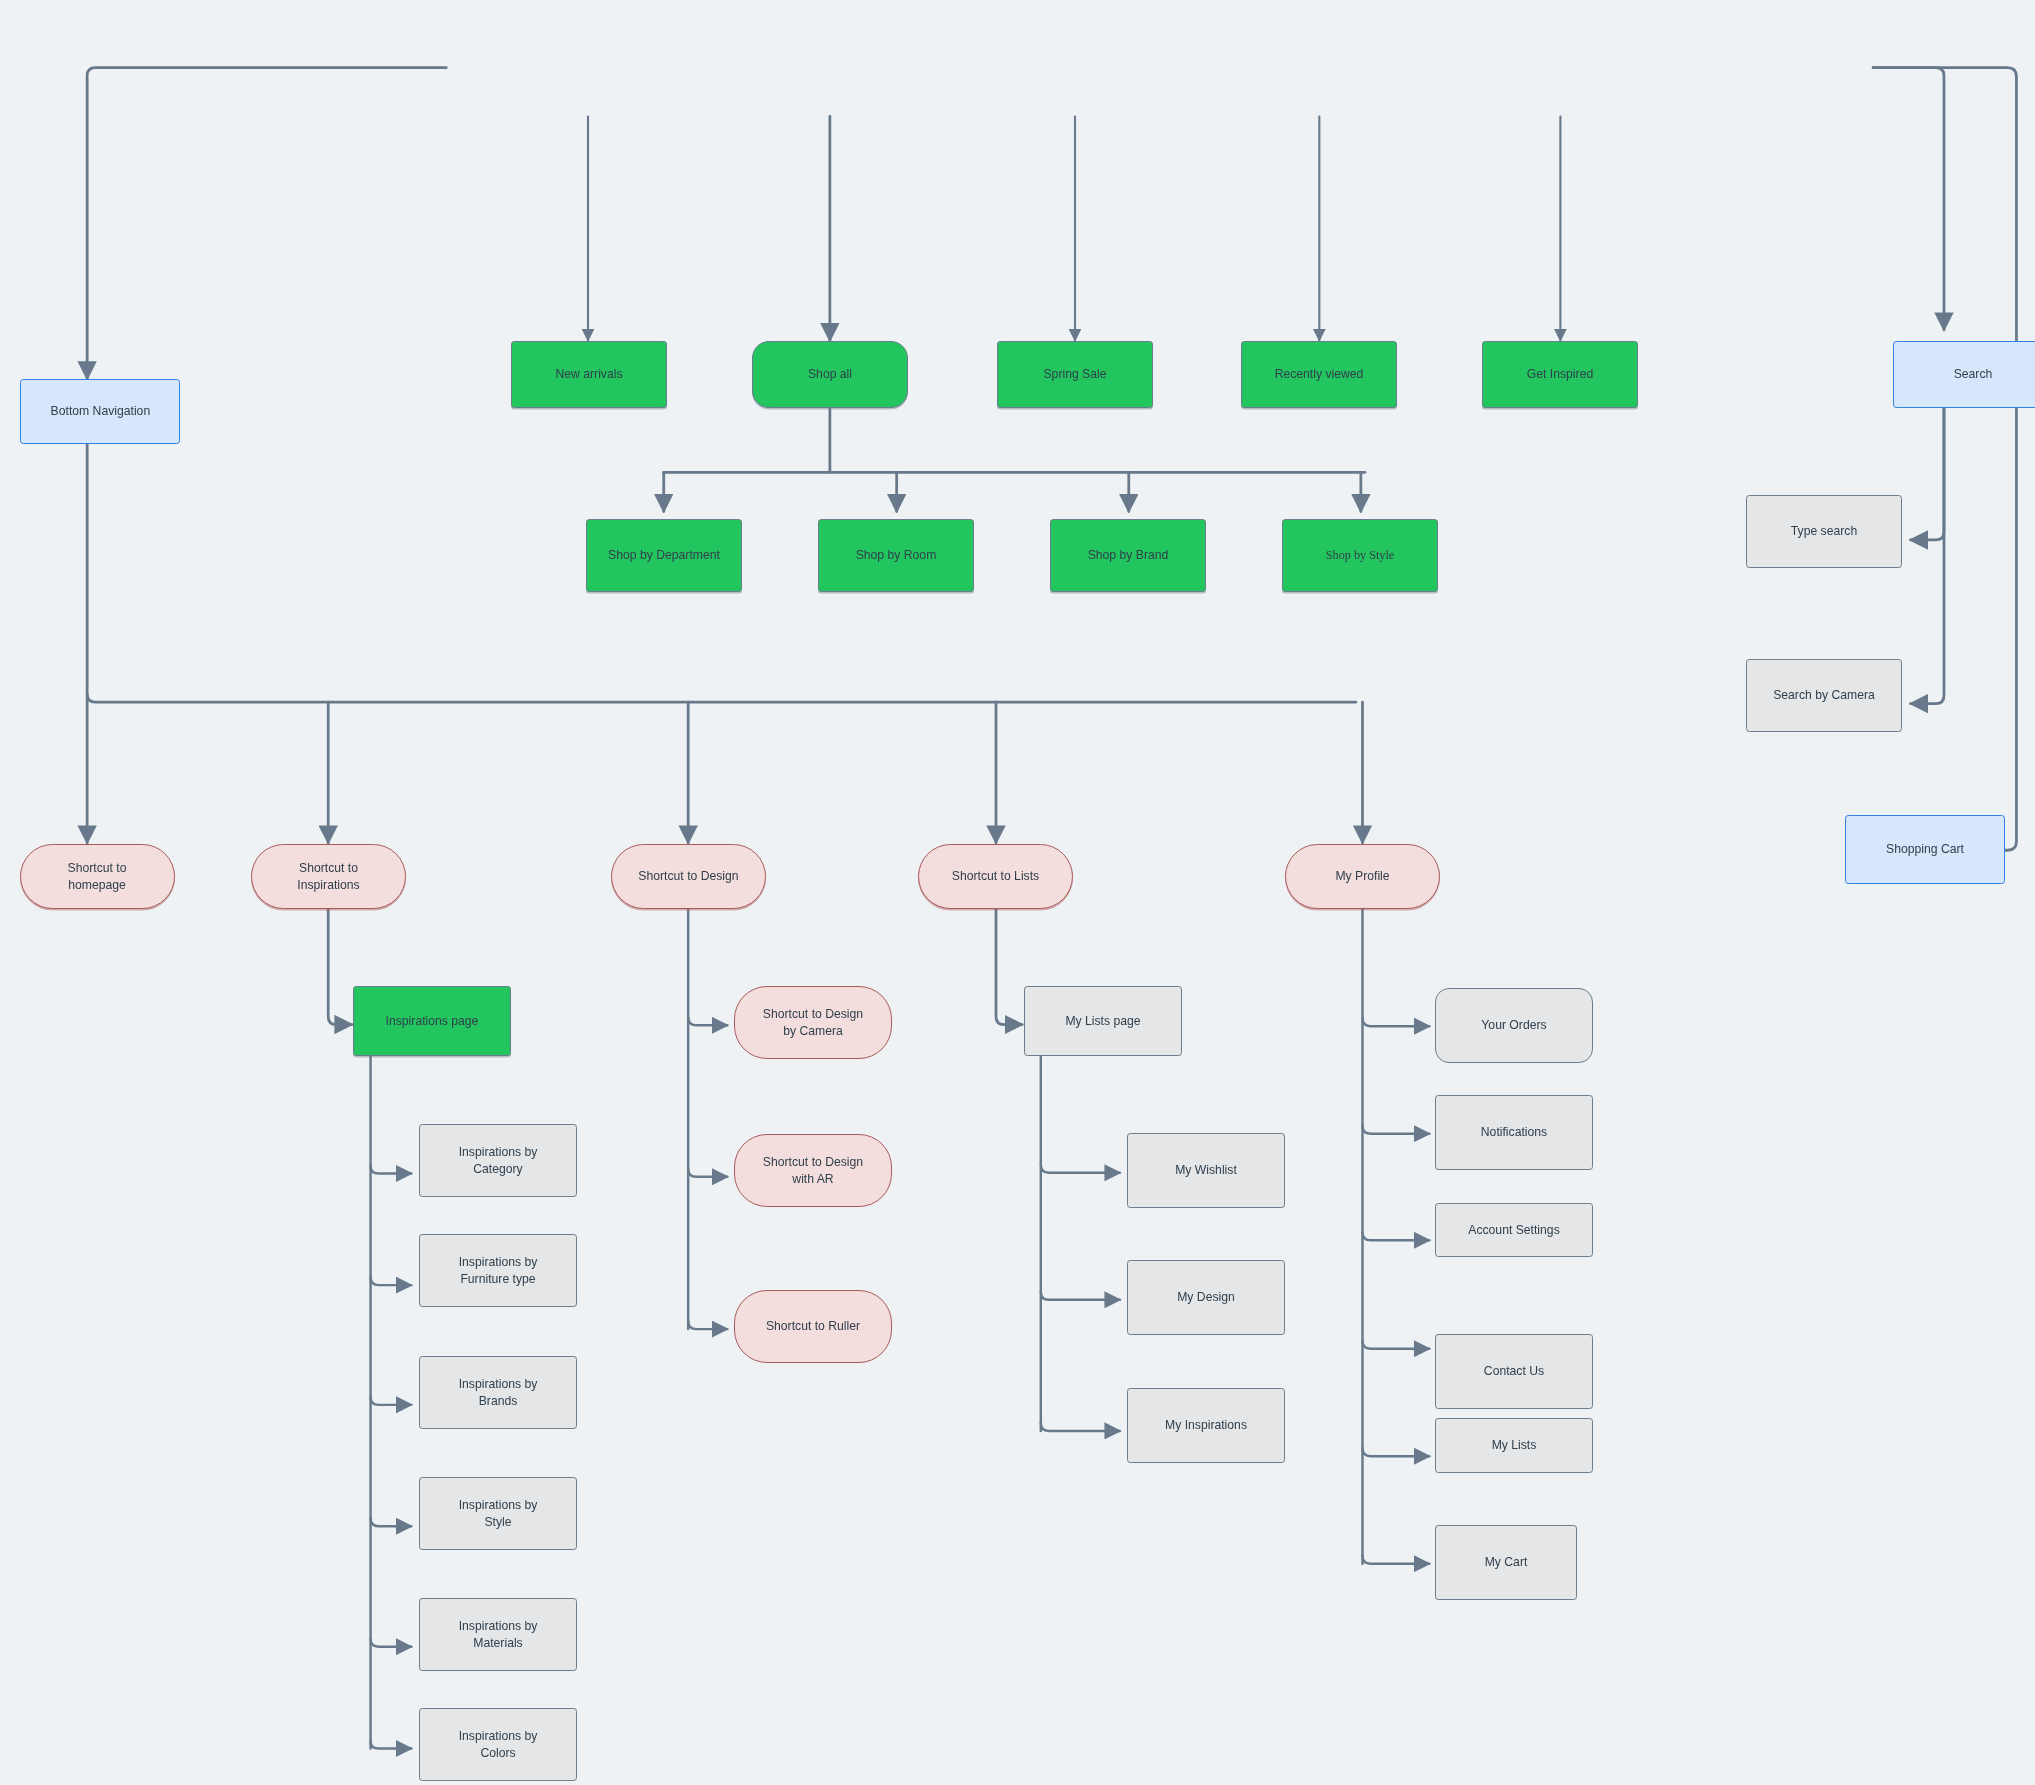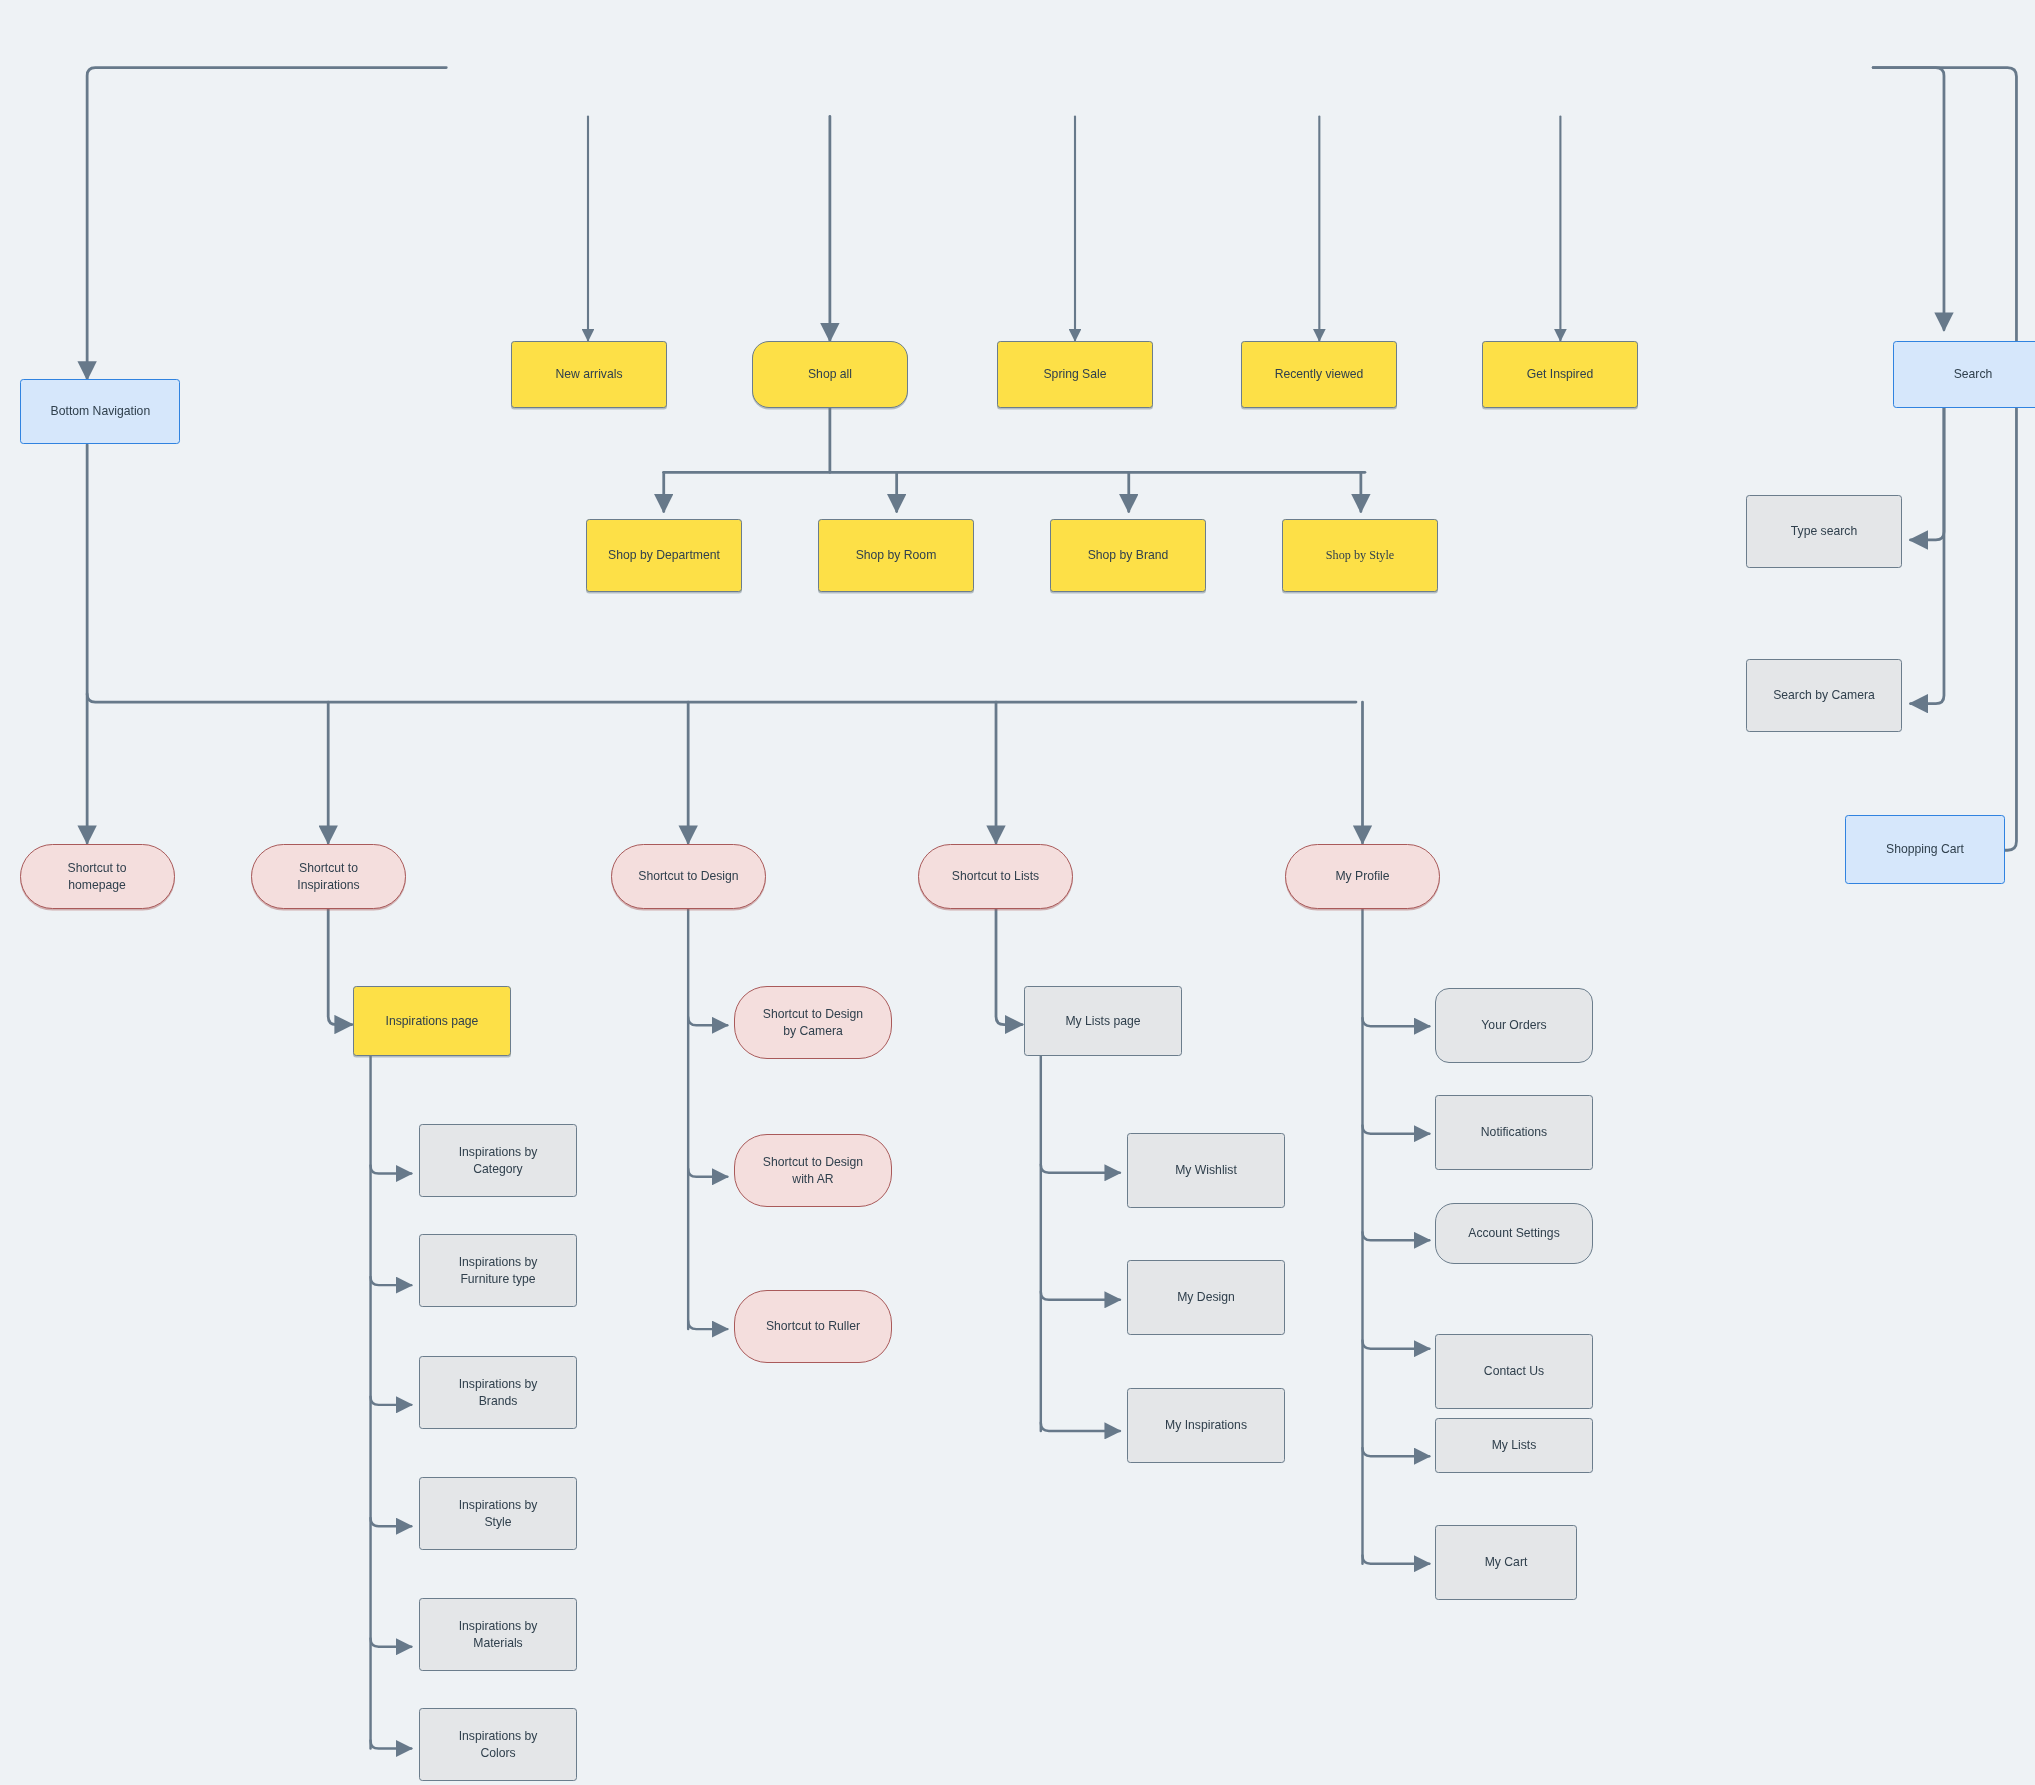--- a/index.html
+++ b/index.html
@@ -36,21 +36,21 @@
   }
   
   .v-root {
     background: #d8dadc;
     border: 1.2px solid #6b7d8c;
     border-radius: 2.4px;
     font-size: 25px;
     box-shadow: 0 1.6px 0 0 rgba(107,125,140,0.55);
   }
   .v-grey {
-    background: #fde047;
+    background: #22c55e;
     border: 1.2px solid #6b7d8c;
     border-radius: 3.3px;
     font-size: 12.2px;
     box-shadow: 0 1.6px 0 0 rgba(107,125,140,0.45);
   }
   .v-grey-plain {
     background: #e4e6e8;
     border: 1.2px solid #6b7d8c;
     border-radius: 3.3px;
     font-size: 12.2px;
@@ -298,21 +298,21 @@
   </div>
 
   <div class="node v-grey-plain" style="left:1435px; top:988px; width:158px; height:75px;border-radius:14px;">
     <span class="lbl">Your Orders</span>
   </div>
 
   <div class="node v-grey-plain" style="left:1435px; top:1095px; width:158px; height:75px;">
     <span class="lbl">Notifications</span>
   </div>
 
-  <div class="node v-grey-plain" style="left:1435px; top:1203px; width:158px; height:61px;border-radius:19px;">
+  <div class="node v-grey-plain" style="left:1435px; top:1203px; width:158px; height:54px;">
     <span class="lbl">Account Settings</span>
   </div>
 
   <div class="node v-grey-plain" style="left:1435px; top:1310px; width:158px; height:75px;margin-top:24px;">
     <span class="lbl">Contact Us</span>
   </div>
 
   <div class="node v-grey-plain" style="left:1435px; top:1418px; width:158px; height:55px;">
     <span class="lbl">My Lists</span>
   </div>

